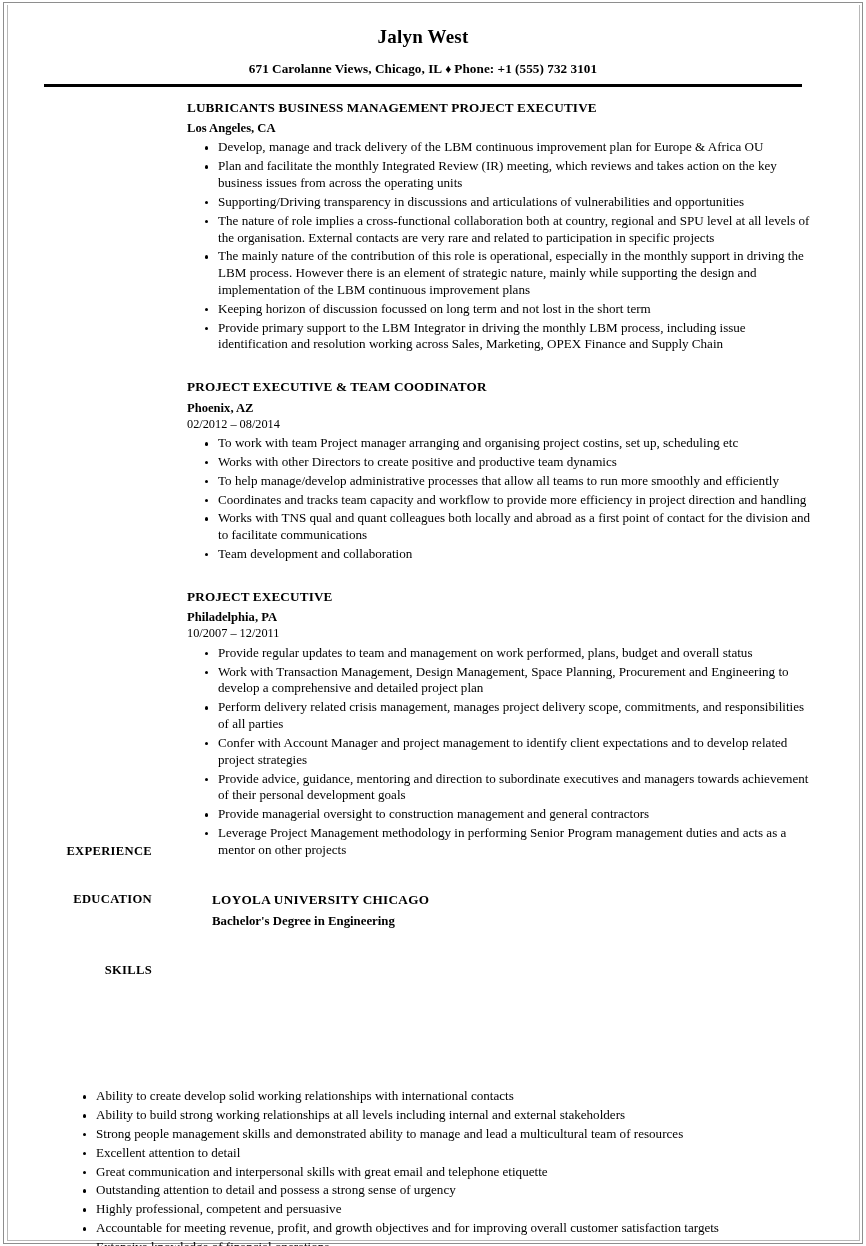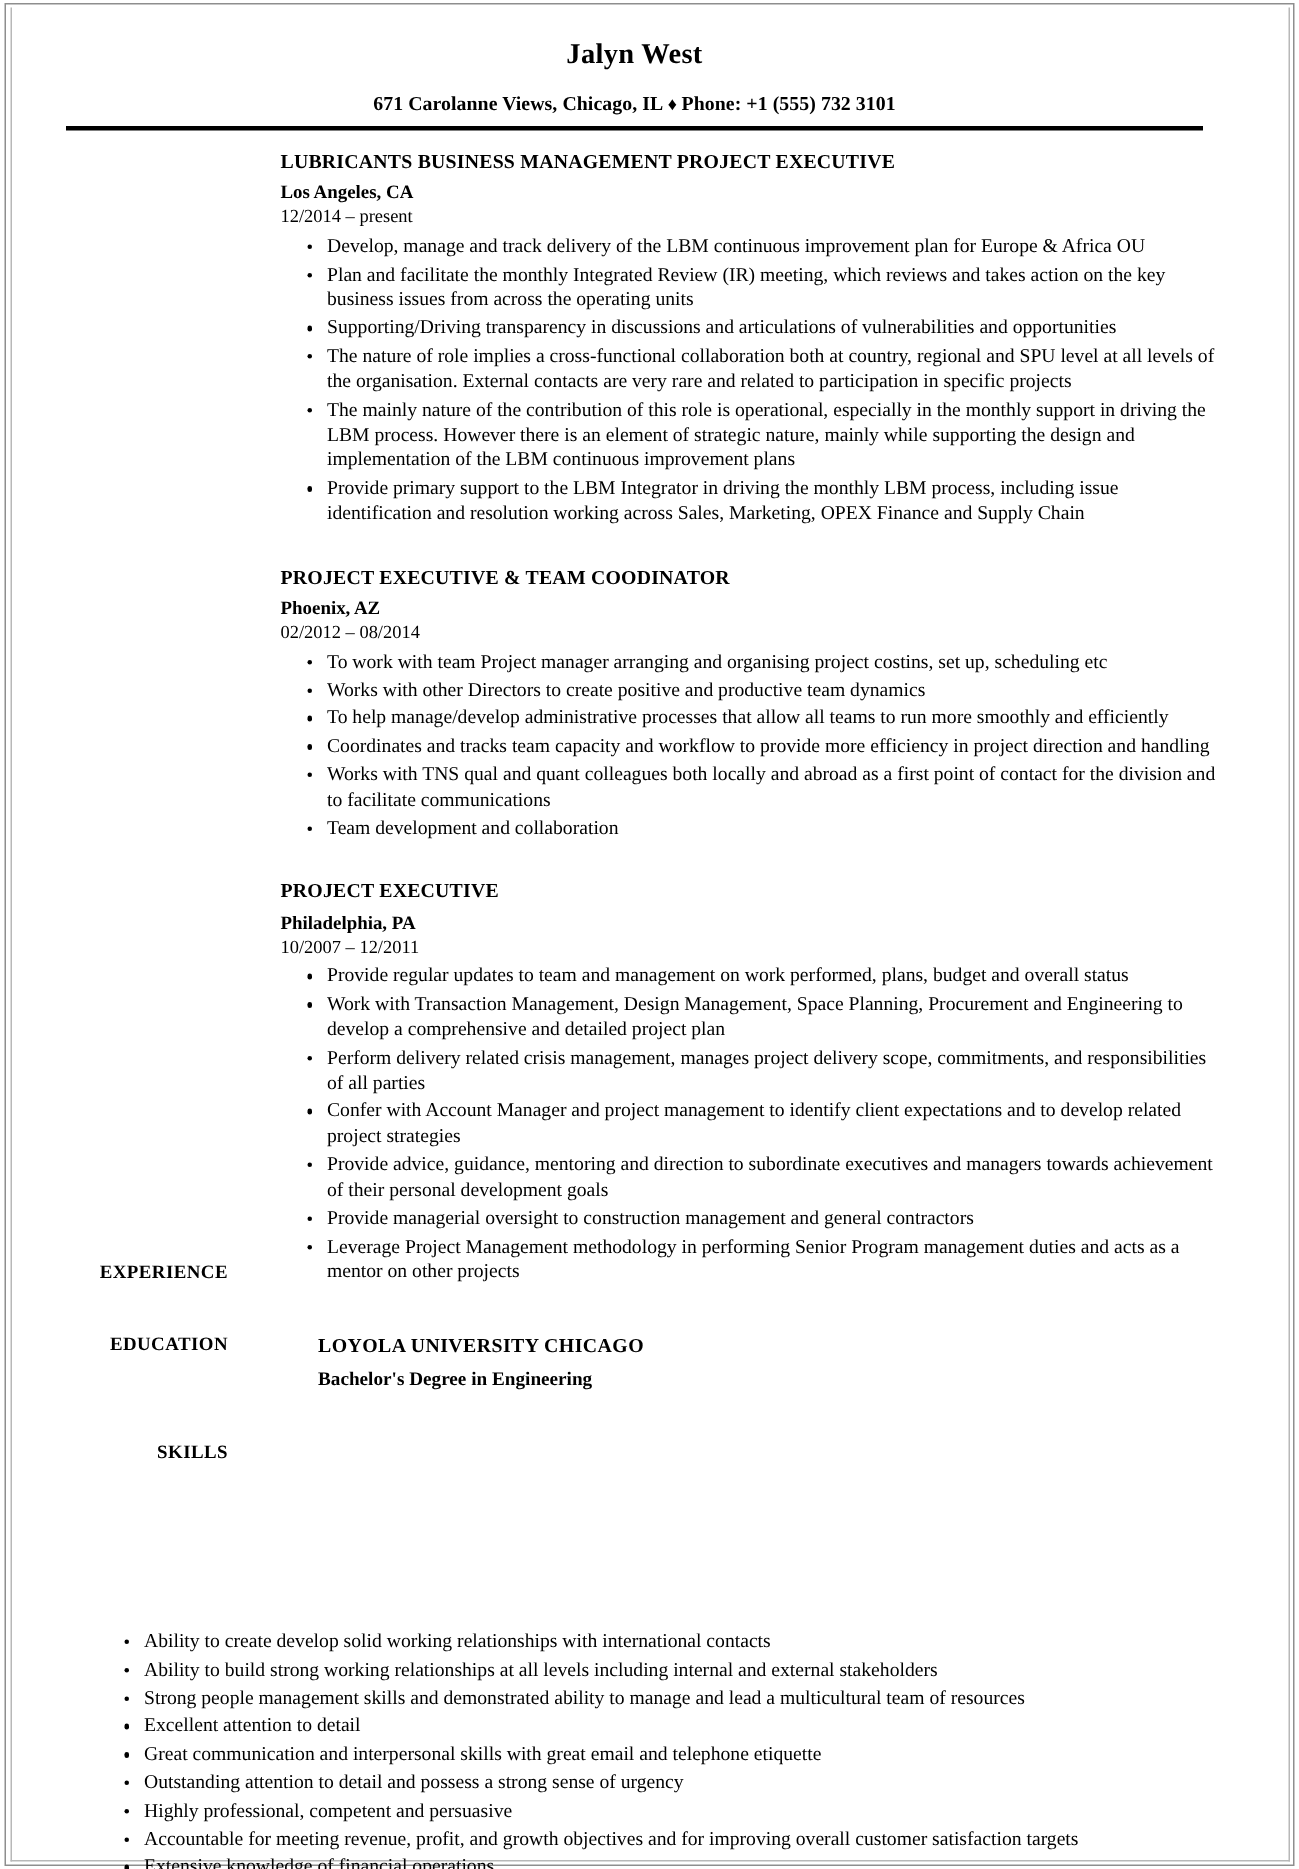--- a/index.html
+++ b/index.html
@@ -185,27 +185,27 @@
       <div class="rule"></div>
     </div>
 
     <div class="section section-experience">
       <div class="sec-label">EXPERIENCE</div>
       <div class="sec-body">
 
         <div class="job">
           <div class="job-title">LUBRICANTS BUSINESS MANAGEMENT PROJECT EXECUTIVE</div>
           <div class="job-location">Los Angeles, CA</div>
-          <div class="job-dates">12/2014 – present</div>
           <ul class="bullets">
             <li>Develop, manage and track delivery of the LBM continuous improvement plan for Europe &amp; Africa OU</li>
             <li>Plan and facilitate the monthly Integrated Review (IR) meeting, which reviews and takes action on the key business issues from across the operating units</li>
             <li>Supporting/Driving transparency in discussions and articulations of vulnerabilities and opportunities</li>
             <li>The nature of role implies a cross-functional collaboration both at country, regional and SPU level at all levels of the organisation. External contacts are very rare and related to participation in specific projects</li>
             <li>The mainly nature of the contribution of this role is operational, especially in the monthly support in driving the LBM process. However there is an element of strategic nature, mainly while supporting the design and implementation of the LBM continuous improvement plans</li>
+            <li>Keeping horizon of discussion focussed on long term and not lost in the short term</li>
             <li>Provide primary support to the LBM Integrator in driving the monthly LBM process, including issue identification and resolution working across Sales, Marketing, OPEX Finance and Supply Chain</li>
           </ul>
         </div>
 
         <div class="job">
           <div class="job-title">PROJECT EXECUTIVE &amp; TEAM COODINATOR</div>
           <div class="job-location">Phoenix, AZ</div>
           <div class="job-dates">02/2012 – 08/2014</div>
           <ul class="bullets">
             <li>To work with team Project manager arranging and organising project costins, set up, scheduling etc</li>

